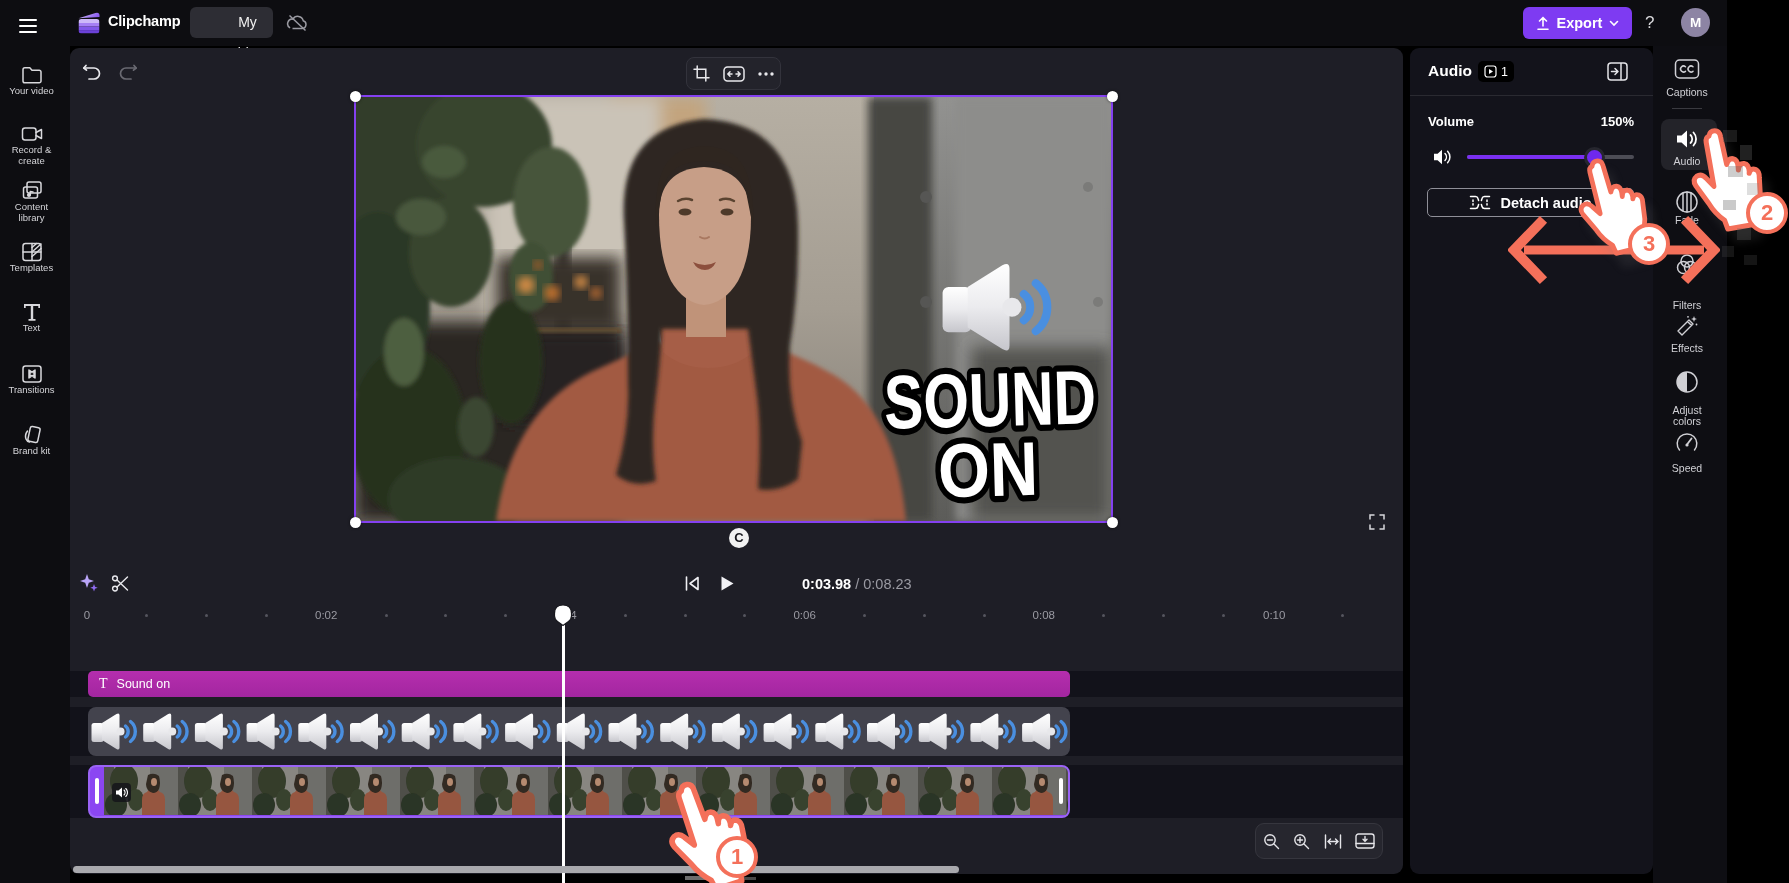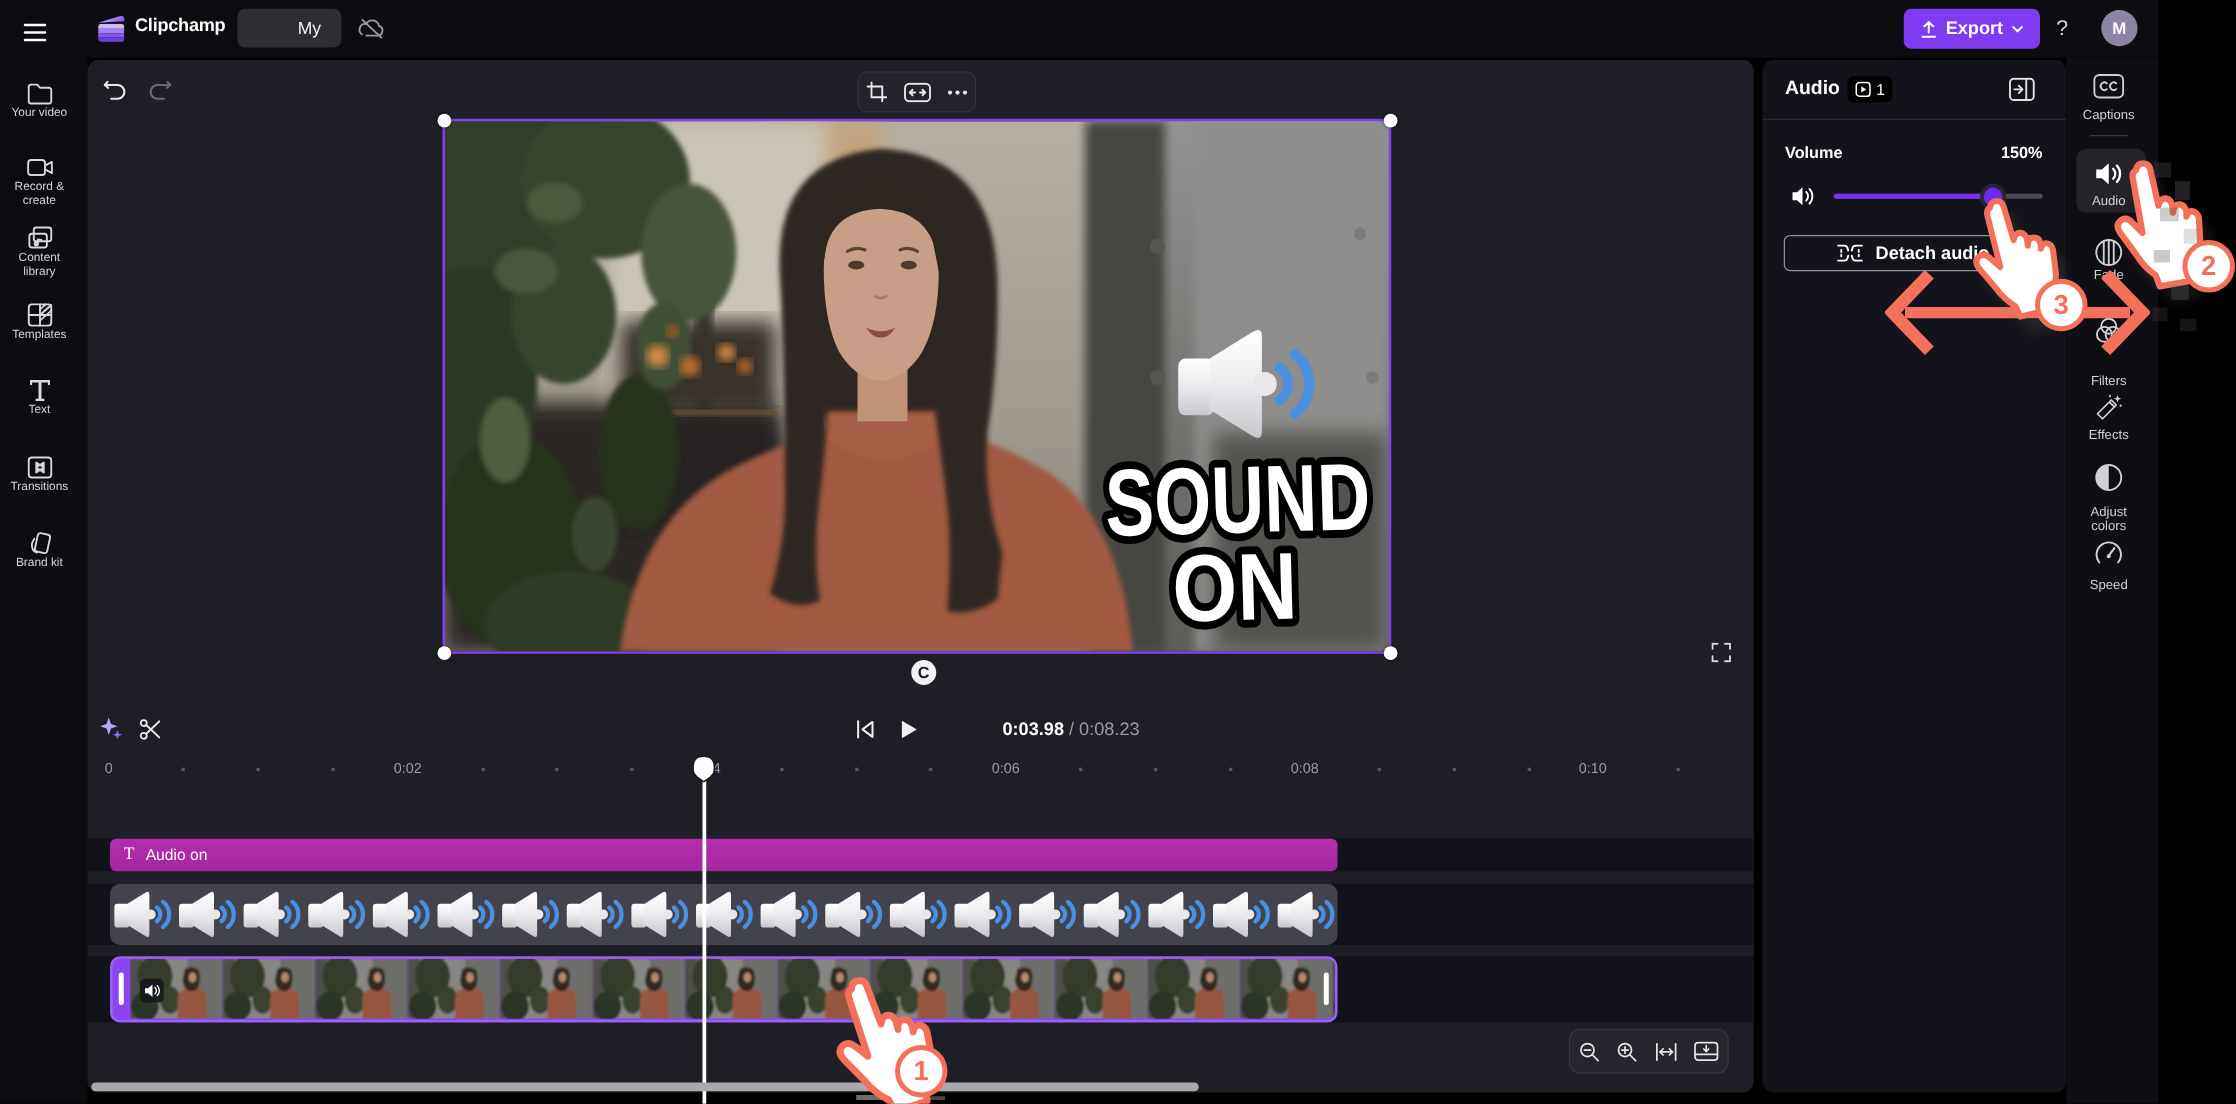--- a/index.html
+++ b/index.html
@@ -335,21 +335,21 @@
         <div style="position:absolute;left:1193px;top:1px;width:40px;color:#9a9aa2;font-size:11.5px;">0:10</div>
         <div style="position:absolute;left:1271.3px;top:6px;width:3px;height:3px;border-radius:50%;background:#55555e;"></div>
       </div>
 
     <div class="lane" style="top:623px;height:26px;"></div>
     <div class="lane" style="top:659px;height:49px;"></div>
     <div class="lane" style="top:717px;height:53px;"></div>
 
     <div id="texttrack" class="abs">
       <span style="font-family:'Liberation Serif',serif;font-size:14px;margin-left:11px;">T</span>
-      <span style="margin-left:9px;">Audio on</span>
+      <span style="margin-left:9px;">Sound on</span>
     </div>
 
     <div id="audiotrack" class="abs"><svg id="audsvg" width="982" height="49">
           <defs>
   <linearGradient id="spbody" x1="0" y1="0" x2="0" y2="1">
     <stop offset="0" stop-color="#ffffff"></stop>
               <stop offset=".5" stop-color="#ebebee"></stop>
               <stop offset="1" stop-color="#c6c6cc"></stop>
   </linearGradient>
   <g id="spk">

